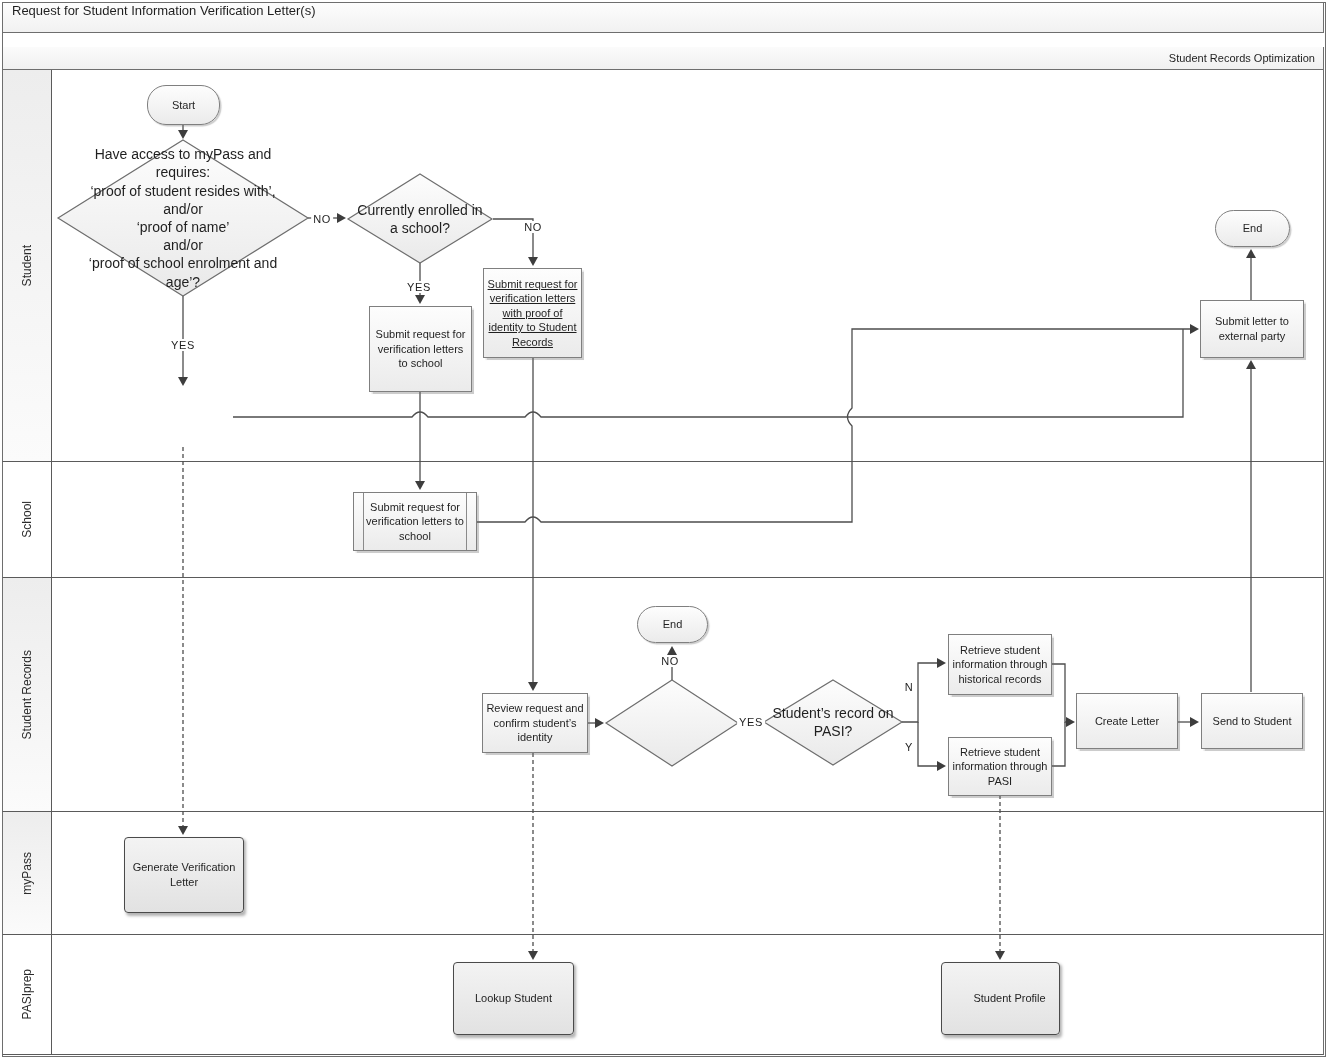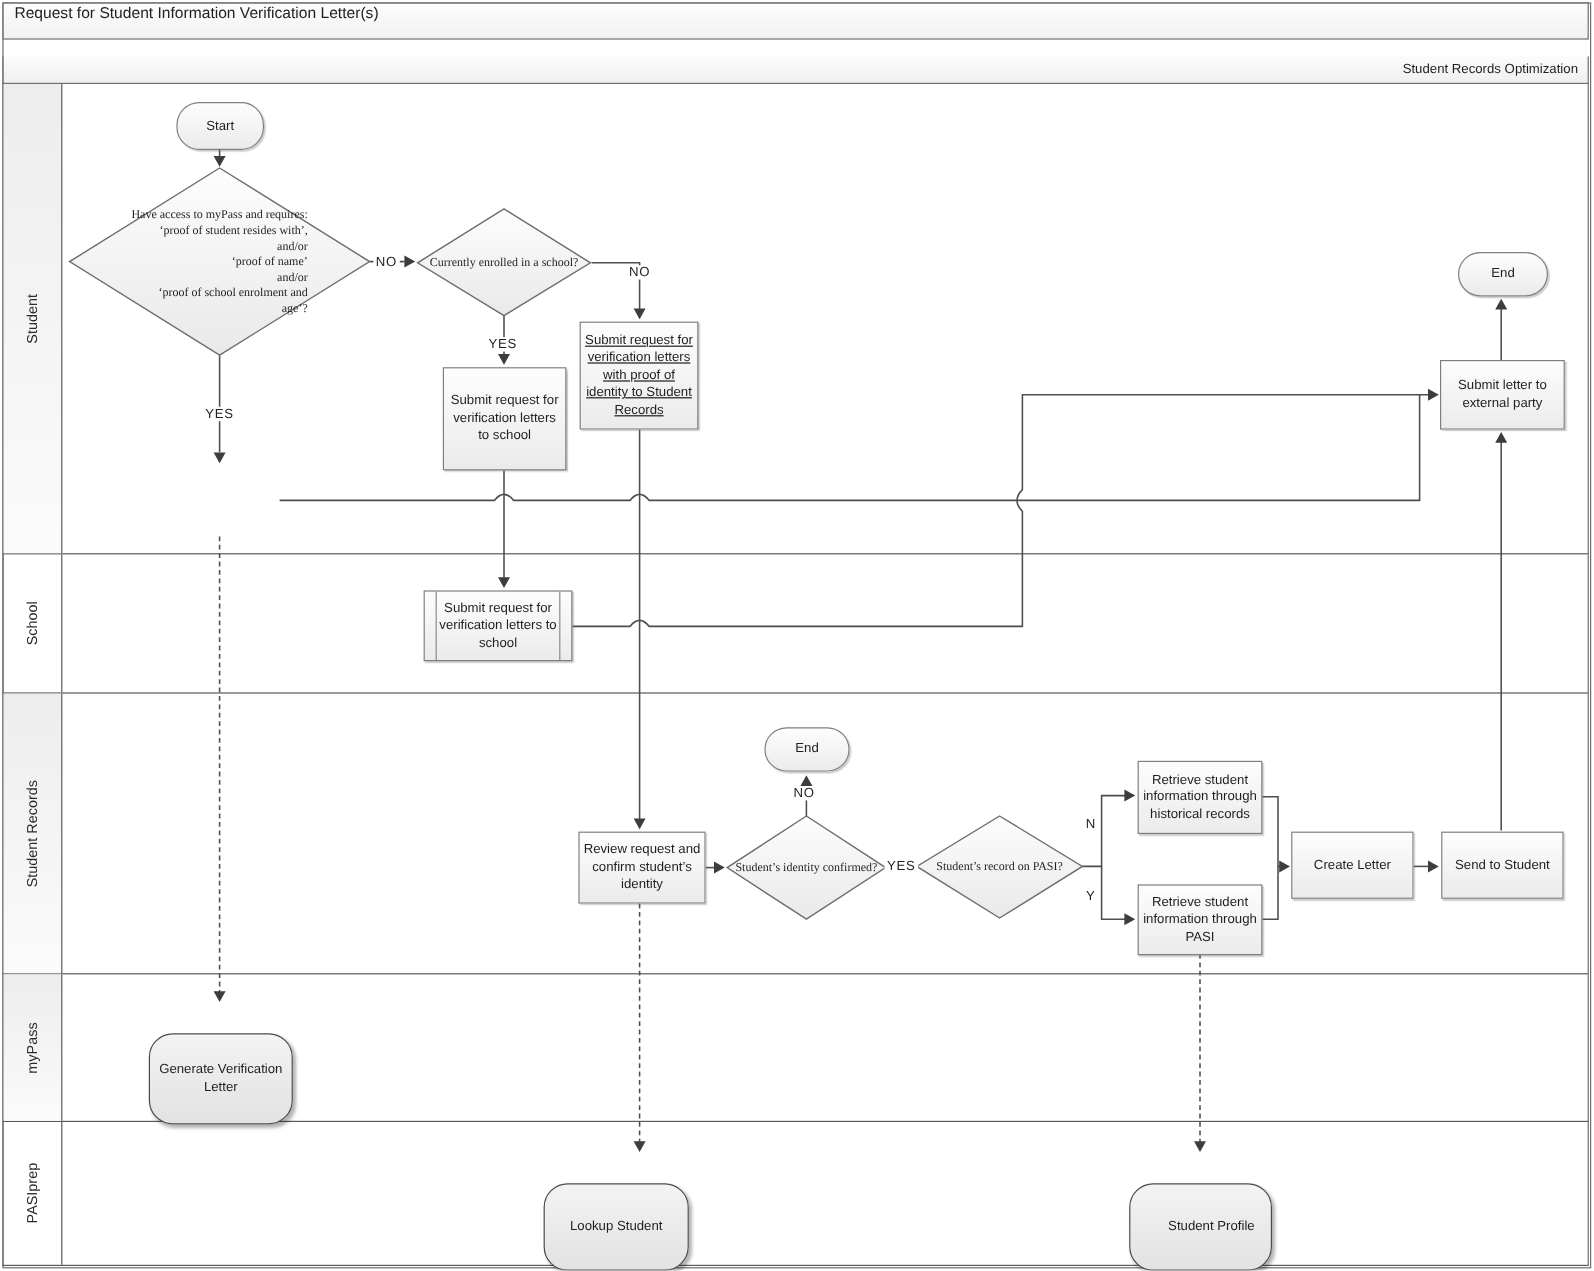--- a/index.html
+++ b/index.html
@@ -16,25 +16,25 @@
         border-bottom:1px solid #5a5a5a;box-sizing:border-box;}
   .lane-label-cell{position:absolute;left:0;top:0;bottom:0;width:48px;border-right:1px solid #5a5a5a;
         display:flex;align-items:center;justify-content:center;}
   .lane-label-cell.grad{background:linear-gradient(180deg,#ededed,#fbfbfb);}
   .vtext{writing-mode:vertical-rl;transform:rotate(180deg);font-size:12px;color:#2b2b2b;white-space:nowrap;}
   .node{position:absolute;border:1px solid #7f7f7f;background:linear-gradient(180deg,#fdfdfd,#ebebeb);
         display:flex;align-items:center;justify-content:center;text-align:center;
         font-size:11px;line-height:1.32;padding:2px 3px;box-sizing:border-box;
         box-shadow:1.5px 1.5px 1px rgba(110,110,110,.35);}
   .oval{border-radius:19px;}
-  .rounded{border-radius:20px;border:1.5px solid #4a4a4a;background:linear-gradient(180deg,#f3f3f3,#e2e2e2);
-        box-shadow:2px 2.5px 3px rgba(0,0,0,.3);margin-top:24px;}
+  .rounded{border-radius:4px;border:1.5px solid #4a4a4a;background:linear-gradient(180deg,#f3f3f3,#e2e2e2);
+        box-shadow:2px 2.5px 3px rgba(0,0,0,.3);}
   .subproc .inner-line{position:absolute;top:0;bottom:0;width:1px;background:#8a8a8a;}
-  .dtext{position:absolute;display:flex;align-items:center;justify-content:center;text-align:right;
-        font-size:10px;line-height:1.3;font-family:Liberation Serif, serif;}
+  .dtext{position:absolute;display:flex;align-items:center;justify-content:center;text-align:center;
+        font-size:14px;line-height:1.3;}
   .pre{white-space:pre-line;}
   .elabel{position:absolute;transform:translate(-50%,-50%);font-size:11px;letter-spacing:.6px;
         background:#fff;padding:0 2px;color:#1f1f1f;}
   svg.connectors{position:absolute;left:0;top:0;width:1328px;height:1059px;}
   svg .ln{fill:none;stroke:#4d4d4d;stroke-width:1.3;}
   svg .dash{stroke-dasharray:4 3;}
   svg .ah{fill:#3d3d3d;stroke:none;}
   svg .dia{stroke:#6e6e6e;stroke-width:1.2;fill:url(#gdia);}
 </style>
 </head>
@@ -136,21 +136,20 @@
   </svg>
 
   <div class="dtext pre" style="left:70px;top:158px;width:226px;height:120px;">Have access to myPass and requires:
 ‘proof of student resides with’,
 and/or
 ‘proof of name’
 and/or
 ‘proof of school enrolment and
 age’?</div>
   <div class="dtext" style="left:355px;top:194px;width:130px;height:50px;">Currently enrolled in a school?</div>
-  <div class="dtext" style="left:610px;top:700px;width:124px;height:46px;">Student’s identity confirmed?</div>
   <div class="dtext" style="left:770px;top:700px;width:126px;height:44px;">Student’s record on PASI?</div>
 
   <div class="node oval" style="left:147px;top:85px;width:73px;height:40px;">Start</div>
   <div class="node" style="left:369px;top:306px;width:103px;height:86px;">Submit request for verification letters to school</div>
   <div class="node" style="left:483px;top:268px;width:99px;height:90px;text-decoration:underline;">Submit request for verification letters with proof of identity to Student Records</div>
   <div class="node" style="left:1200px;top:300px;width:104px;height:58px;">Submit letter to external party</div>
   <div class="node oval" style="left:1215px;top:210px;width:75px;height:37px;">End</div>
 
   <div class="node subproc" style="left:353px;top:492px;width:124px;height:59px;">
     <div class="inner-line" style="left:9px;"></div>

